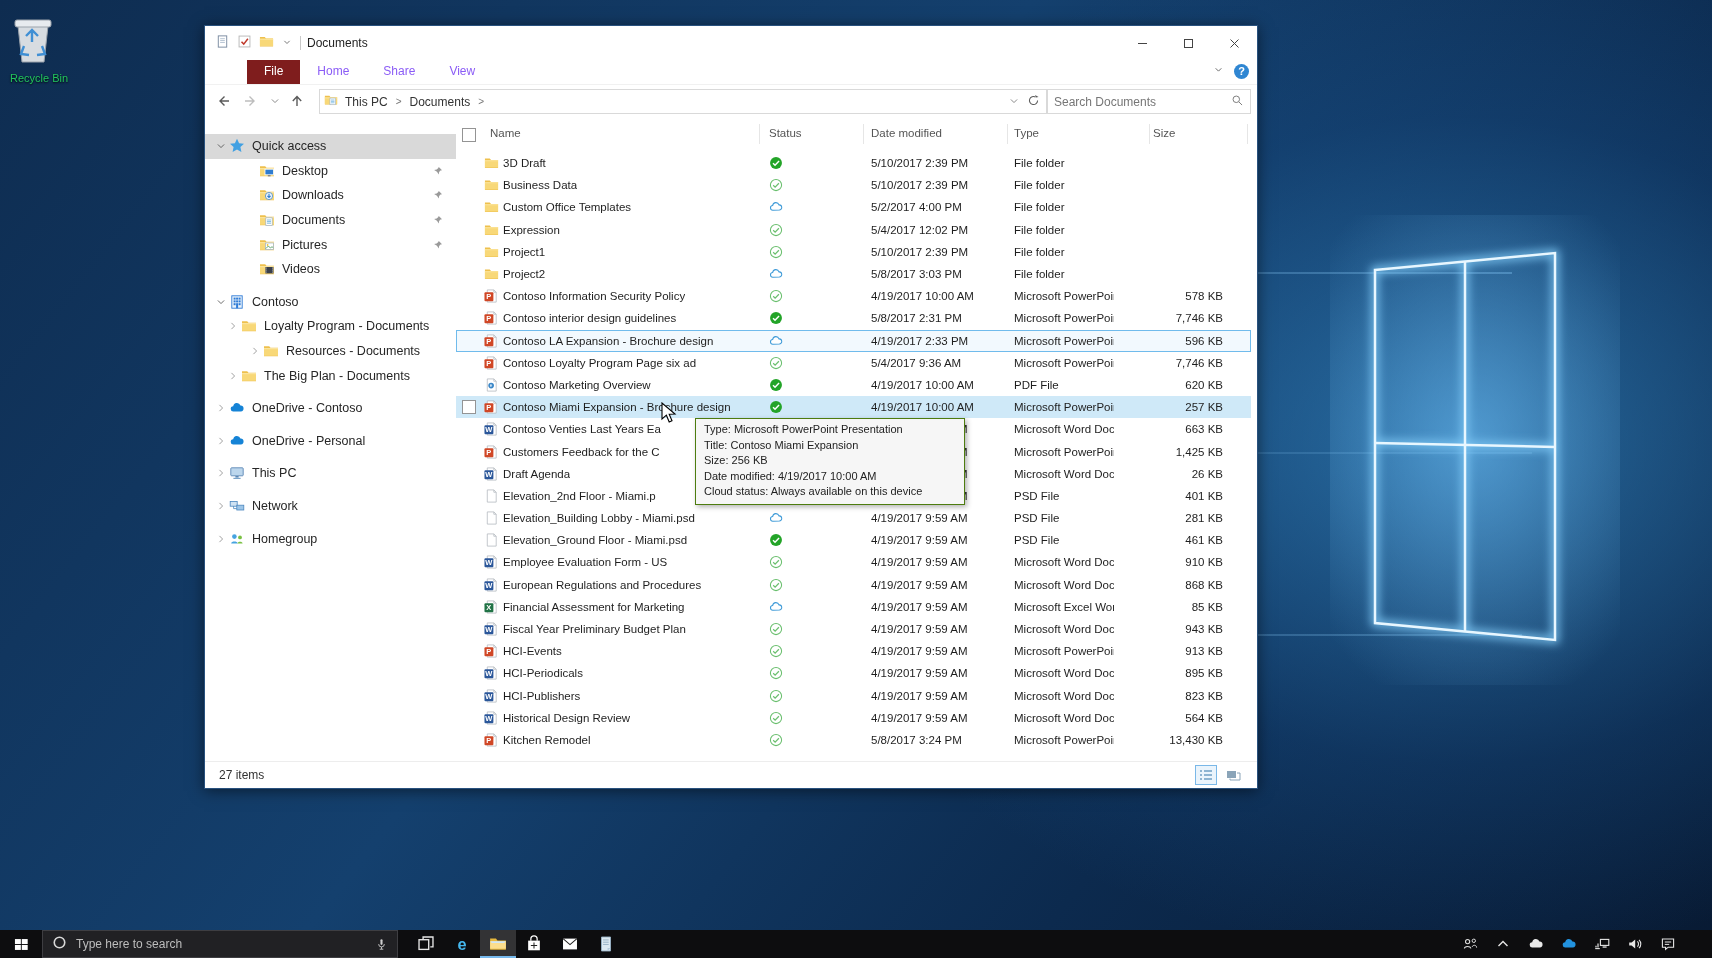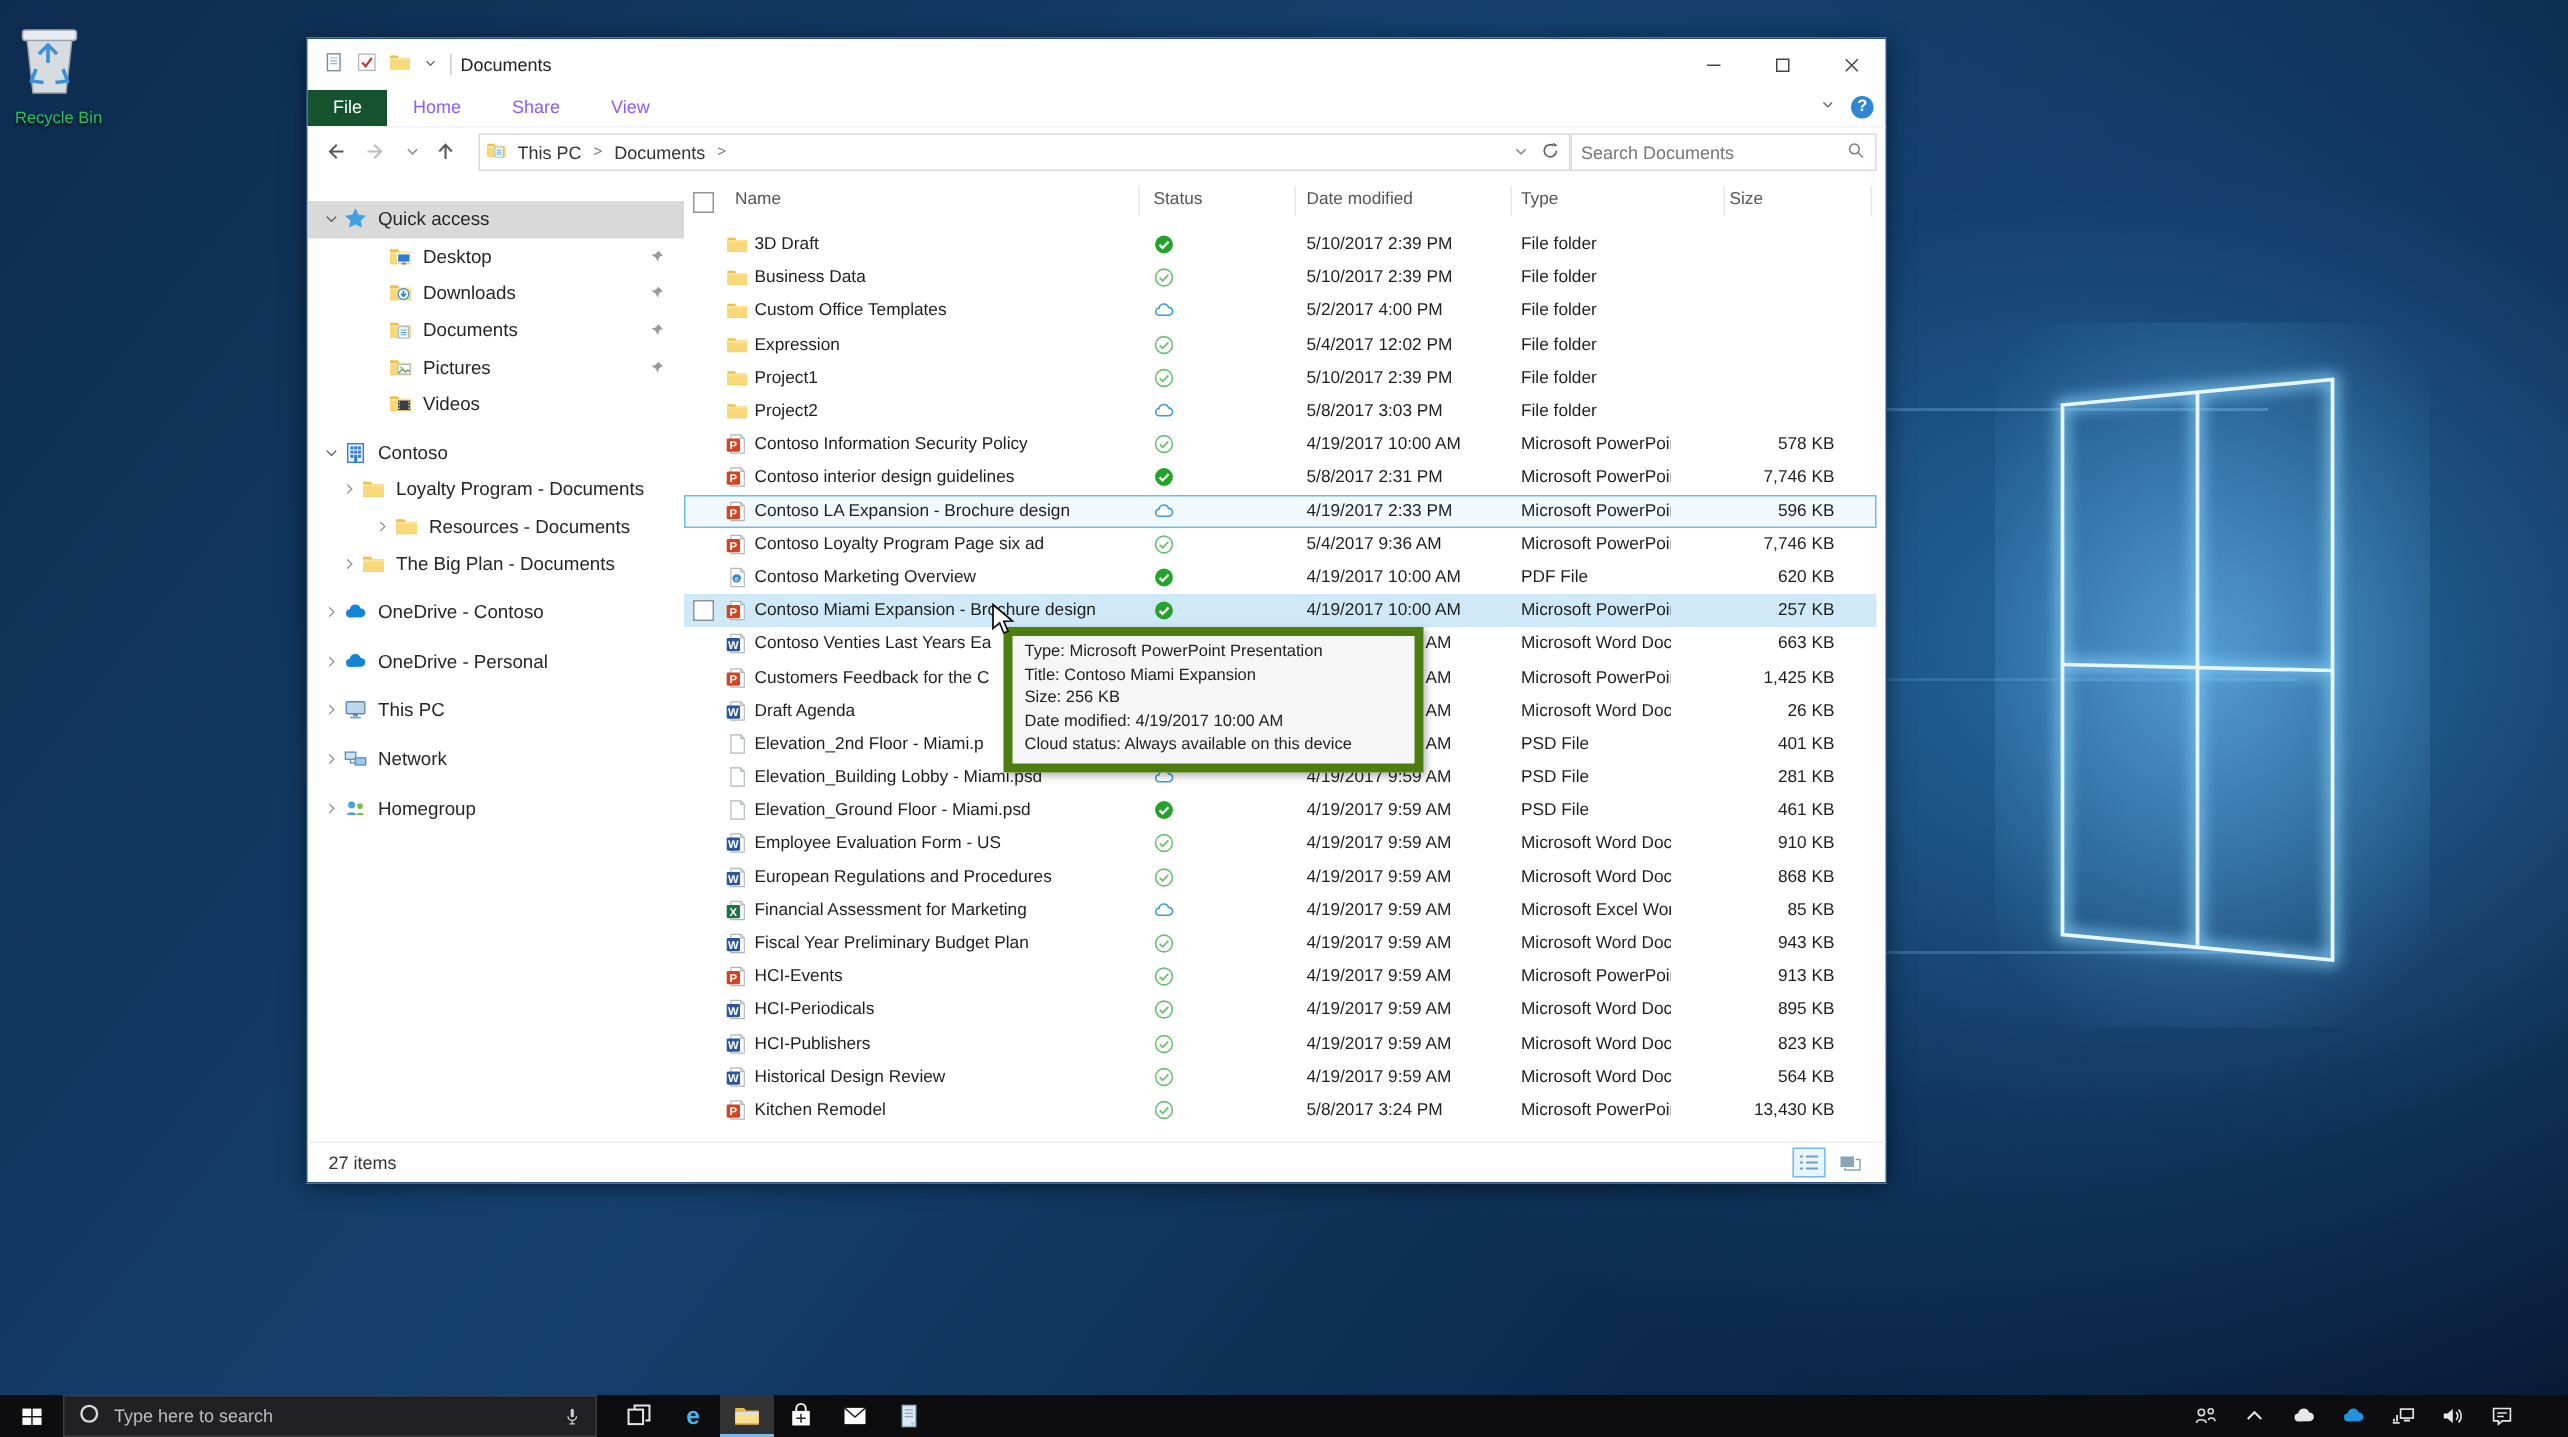--- a/index.html
+++ b/index.html
@@ -26,21 +26,21 @@
           border:1px solid #28517e;box-shadow:0 2px 14px rgba(0,0,0,.5);font-size:12px;color:#222;}
   .titlebar{height:34px;display:flex;align-items:center;}
   .qat{display:flex;align-items:center;gap:7px;padding-left:10px;}
   .sep{width:1px;height:14px;background:#c9c9c9;}
   .win-title{margin-left:6px;font-size:12px;color:#222;}
   .win-controls{margin-left:auto;display:flex;}
   .win-btn{width:46px;height:33px;display:flex;align-items:center;justify-content:center;color:#444;font-size:12px;}
 
   .ribbon{height:24px;display:flex;align-items:stretch;position:relative;border-bottom:1px solid #f1f1f1;}
   .tab{padding:4px 17px 3px;font-size:12px;color:#8b5cf6;}
-  .tab.active{background:#14532d;color:#fff;}
+  .tab.active{background:#7f1d1d;color:#fff;margin-left:42px;}
   .ribbon-right{position:absolute;right:8px;top:3px;display:flex;gap:9px;align-items:center;}
   .help-badge{width:15px;height:15px;border-radius:50%;background:#2f86d2;color:#fff;font-size:11px;
               display:flex;align-items:center;justify-content:center;font-weight:bold;}
 
   .toolbar{height:32px;position:relative;}
   .navbtn{position:absolute;top:4px;width:24px;height:24px;display:flex;align-items:center;justify-content:center;}
   .addr{position:absolute;left:114px;top:4px;width:718px;height:23px;border:1px solid #d9d9d9;
         display:flex;align-items:center;padding:0 4px;gap:5px;color:#333;}
   .crumb{padding:0 2px;}
   .crumb-sep{color:#777;font-size:10px;padding:0 1px;}
@@ -80,21 +80,21 @@
   .c-type{left:558px;max-width:100px;overflow:hidden;}
   .c-size{left:655px;width:112px;text-align:right;}
 
   .statusbar{position:absolute;bottom:0;left:0;right:0;height:26px;border-top:1px solid #ededed;
              display:flex;align-items:center;padding:0 14px;font-size:12px;color:#333;}
   .viewtoggles{margin-left:auto;display:flex;gap:6px;align-items:center;}
   .vbtn{width:20px;height:18px;display:flex;align-items:center;justify-content:center;}
   .vbtn.active{border:1px solid #7ab8e8;background:#eaf4fc;}
 
   
-  .tooltip{position:absolute;left:464px;top:392px;width:252px;background:#f6f6f6;border:6px solid #4d7c0f;
+  .tooltip{position:absolute;left:490px;top:392px;width:252px;background:#f6f6f6;border:1px solid #4d7c0f;
            box-shadow:2px 2px 5px rgba(0,0,0,.3);padding:3px 8px 4px;font-size:11px;line-height:15.5px;color:#222;z-index:40;}
   .cursor{position:absolute;left:456px;top:376px;z-index:60;}
 
   
   .taskbar{position:absolute;left:0;right:0;bottom:0;height:28px;background:#0d0d0f;display:flex;align-items:center;z-index:100;}
   .startbtn{width:42px;height:28px;display:flex;align-items:center;justify-content:center;}
   .tsearch{width:336px;height:26px;background:#212124;border:1px solid #3e3e42;display:flex;align-items:center;
            padding:0 9px;gap:9px;color:#bdbdbd;font-size:12px;}
   .tsearch .mic{margin-left:auto;display:flex;}
   .task-icons{display:flex;margin-left:10px;}

